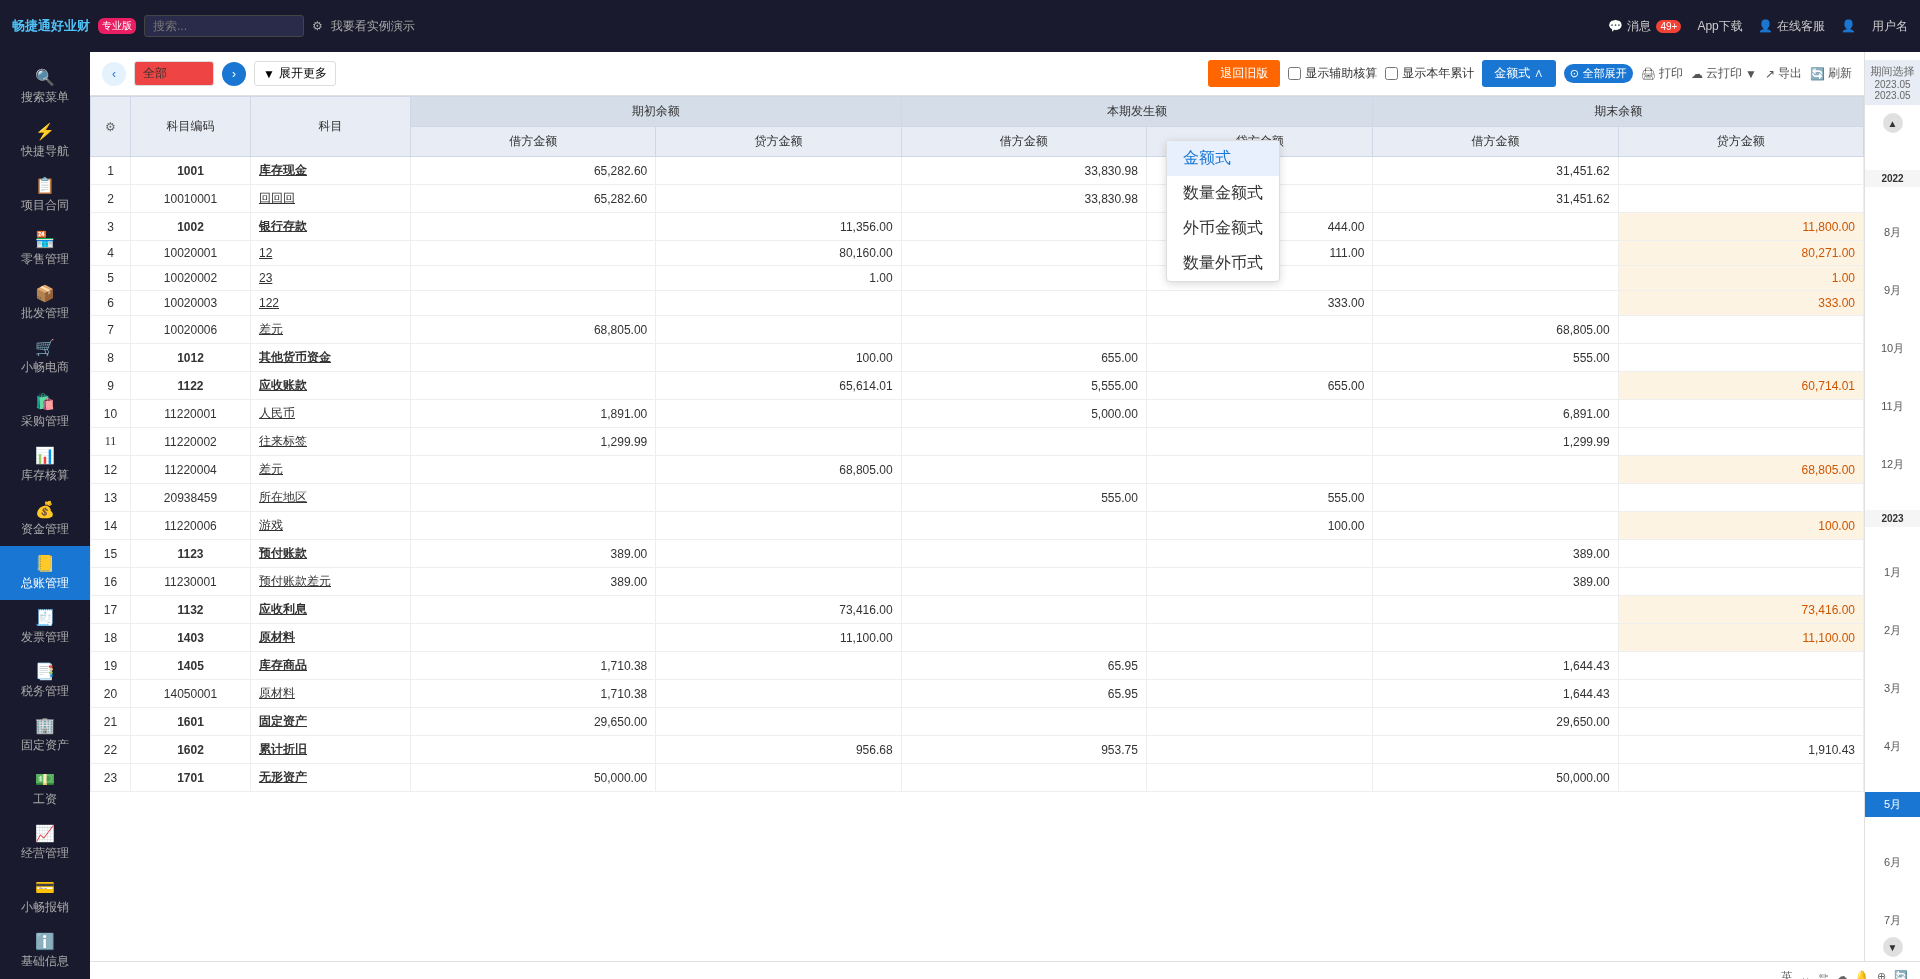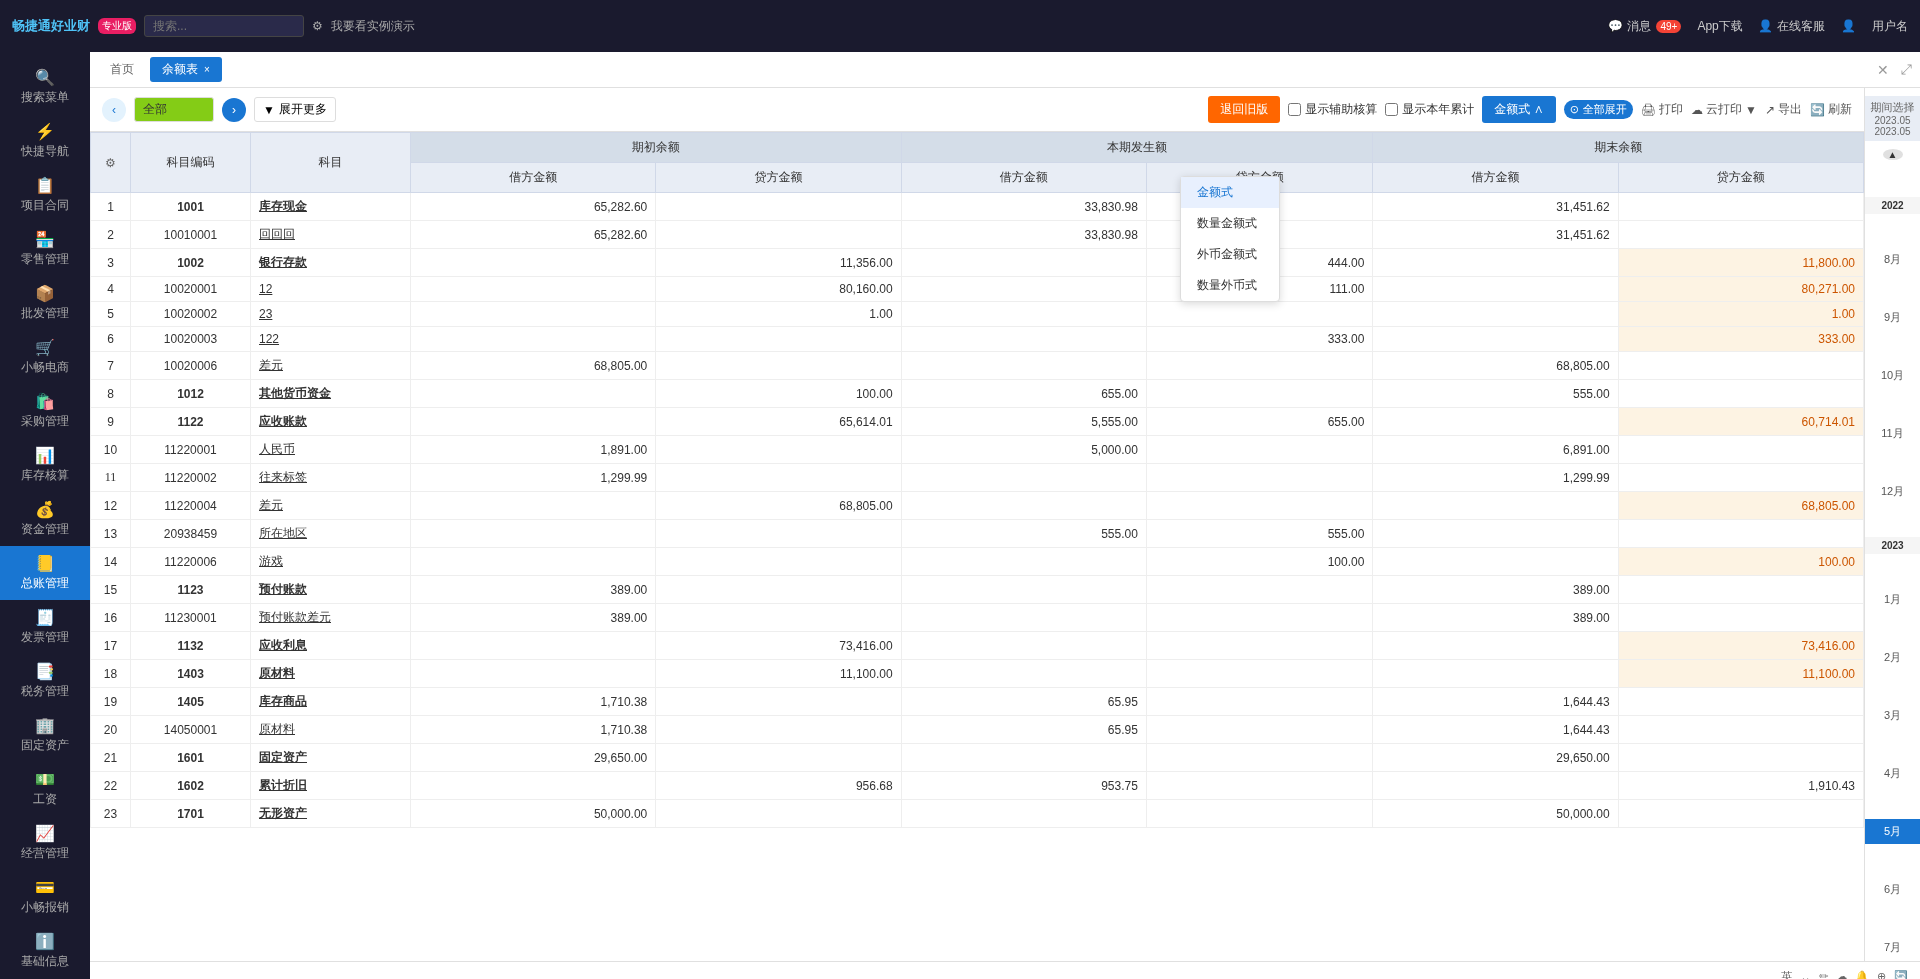--- a/index.html
+++ b/index.html
@@ -34,21 +34,21 @@
 
     
     .content { flex: 1; display: flex; overflow: hidden; position: relative; }
 
     
     .main-panel { flex: 1; display: flex; flex-direction: column; overflow: hidden; }
 
     
     .toolbar { height: 44px; background: #fff; display: flex; align-items: center; padding: 0 12px; gap: 8px; border-bottom: 1px solid #e0e0e0; }
     .nav-btn { width: 24px; height: 24px; border-radius: 50%; background: #e3f2fd; border: none; cursor: pointer; display: flex; align-items: center; justify-content: center; color: #1976d2; font-size: 12px; }
-    .breadcrumb-box { background: #84cc16; border: 1px solid #ddd; padding: 3px 8px; border-radius: 3px; font-size: 12px; min-width: 80px; }
+    .breadcrumb-box { background: #ef4444; border: 1px solid #ddd; padding: 3px 8px; border-radius: 3px; font-size: 12px; min-width: 80px; }
     .nav-arrow { width: 24px; height: 24px; background: #1976d2; border-radius: 50%; display: flex; align-items: center; justify-content: center; color: #fff; cursor: pointer; font-size: 12px; }
     .expand-btn { border: 1px solid #ddd; padding: 3px 8px; border-radius: 3px; cursor: pointer; font-size: 12px; background: #fff; display: flex; align-items: center; gap: 4px; }
     .spacer { flex: 1; }
     .btn-orange { background: #ff6600; color: #fff; border: none; padding: 5px 12px; border-radius: 3px; cursor: pointer; font-size: 12px; }
     .checkbox-label { display: flex; align-items: center; gap: 4px; font-size: 12px; cursor: pointer; }
     .btn-blue { background: #1976d2; color: #fff; border: none; padding: 5px 12px; border-radius: 3px; cursor: pointer; font-size: 12px; display: flex; align-items: center; gap: 4px; }
     .toggle-switch { background: #1976d2; border-radius: 10px; padding: 2px 6px; color: #fff; font-size: 11px; cursor: pointer; display: flex; align-items: center; gap: 4px; }
     .btn-icon { background: none; border: none; cursor: pointer; font-size: 12px; color: #555; display: flex; align-items: center; gap: 3px; }
 
     
@@ -59,21 +59,21 @@
     tbody tr { border-bottom: 1px solid #eee; }
     tbody td { padding: 5px 8px; border: 1px solid #eee; text-align: center; white-space: nowrap; }
     tbody td.text-left { text-align: left; }
     tbody td.num { text-align: right; }
     .highlighted { background: #fdf3e3; color: #cc5500; }
     .settings-icon { color: #666; cursor: pointer; }
     th.group-header { background: #d4dde8; }
 
     
     .dropdown-menu { position: absolute; top: 88px; right: 640px; background: #fff; border: 1px solid #ddd; border-radius: 4px; box-shadow: 0 2px 8px rgba(0,0,0,0.15); z-index: 100; min-width: 100px; }
-    .dropdown-item { padding: 7px 16px; cursor: pointer; font-size: 12px; color: #333; }
+    .dropdown-item { padding: 7px 16px; cursor: pointer; font-size: 16px; color: #333; }
     .dropdown-item.selected { color: #1976d2; background: #e8f0fe; }
 
     
     .right-panel { width: 56px; background: #fff; border-left: 1px solid #e0e0e0; display: flex; flex-direction: column; align-items: center; padding-top: 8px; font-size: 11px; }
     .right-panel-title { color: #666; margin-bottom: 4px; writing-mode: horizontal-tb; font-size: 11px; text-align: center; padding: 4px 2px; background: #e8edf5; width: 100%; }
     .month-item { width: 100%; text-align: center; padding: 5px 2px; cursor: pointer; color: #555; margin-top: 33px; }
     .month-item.active { background: #1976d2; color: #fff; }
     .month-item.year-label { background: #f5f5f5; color: #333; font-weight: bold; font-size: 10px; padding: 3px 2px; }
     .collapse-btn { width: 20px; height: 20px; border-radius: 50%; background: #e0e0e0; display: flex; align-items: center; justify-content: center; cursor: pointer; font-size: 10px; margin: 4px auto; }
 
@@ -176,30 +176,20 @@
     </div>
     <div class="sidebar-item">
       <div class="sidebar-icon">⚙️</div>
 
     </div>
 
   </div>
 
   <div class="main">
 
-    <div class="tab-bar">
-      <div class="tab-home">首页</div>
-      <div class="tab-active">
-        <span>余额表</span>
-        <span class="tab-close">×</span>
-      </div>
-      <div style="flex:1"></div>
-      <span style="cursor:pointer;color:#999;font-size:14px;">✕</span>
-      <span style="cursor:pointer;color:#999;font-size:14px;margin-left:8px;">⤢</span>
-    </div>
 
     <div class="content">
       <div class="main-panel">
 
         <div class="toolbar">
           <button class="nav-btn">‹</button>
           <div class="breadcrumb-box">全部</div>
           <div class="nav-arrow">›</div>
           <button class="expand-btn">
             <span>▼</span>

